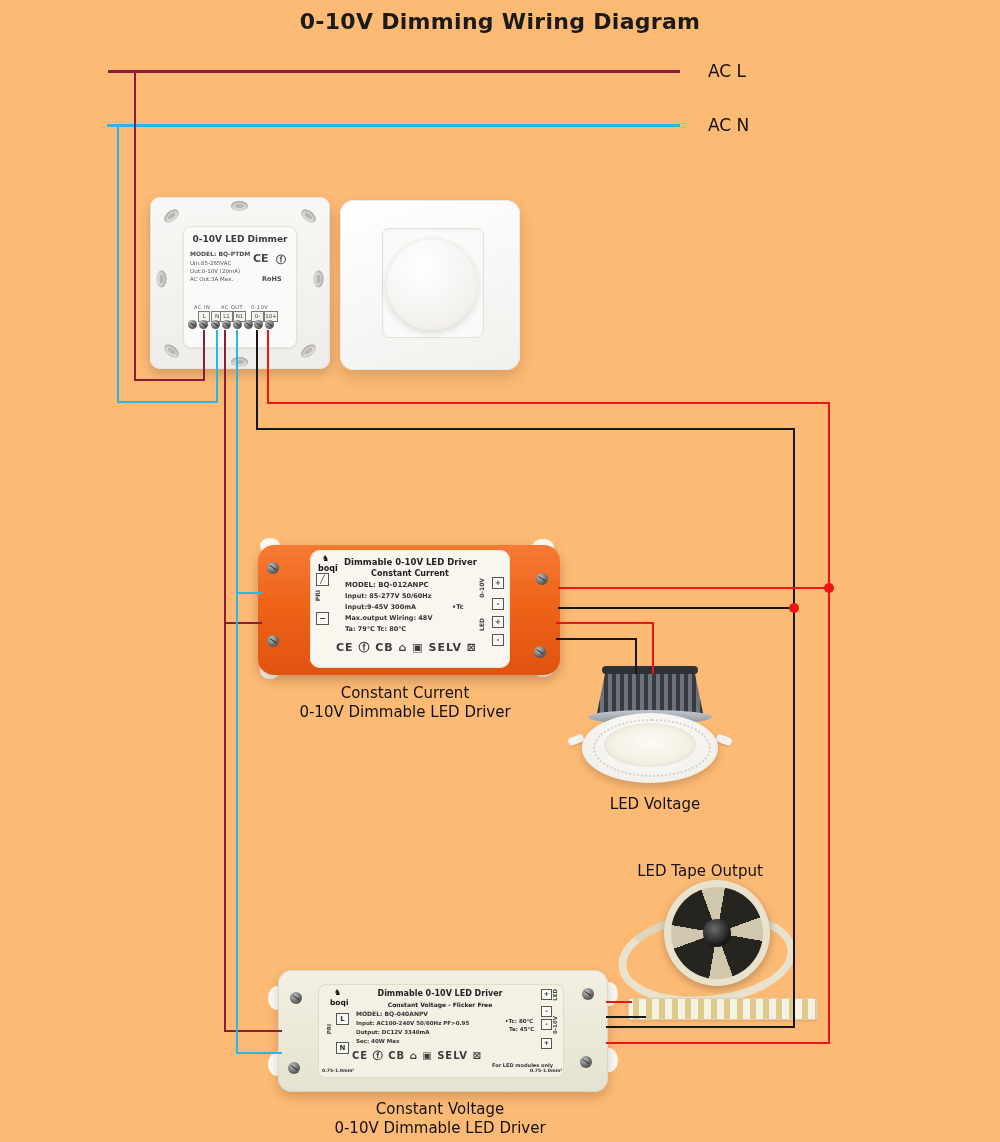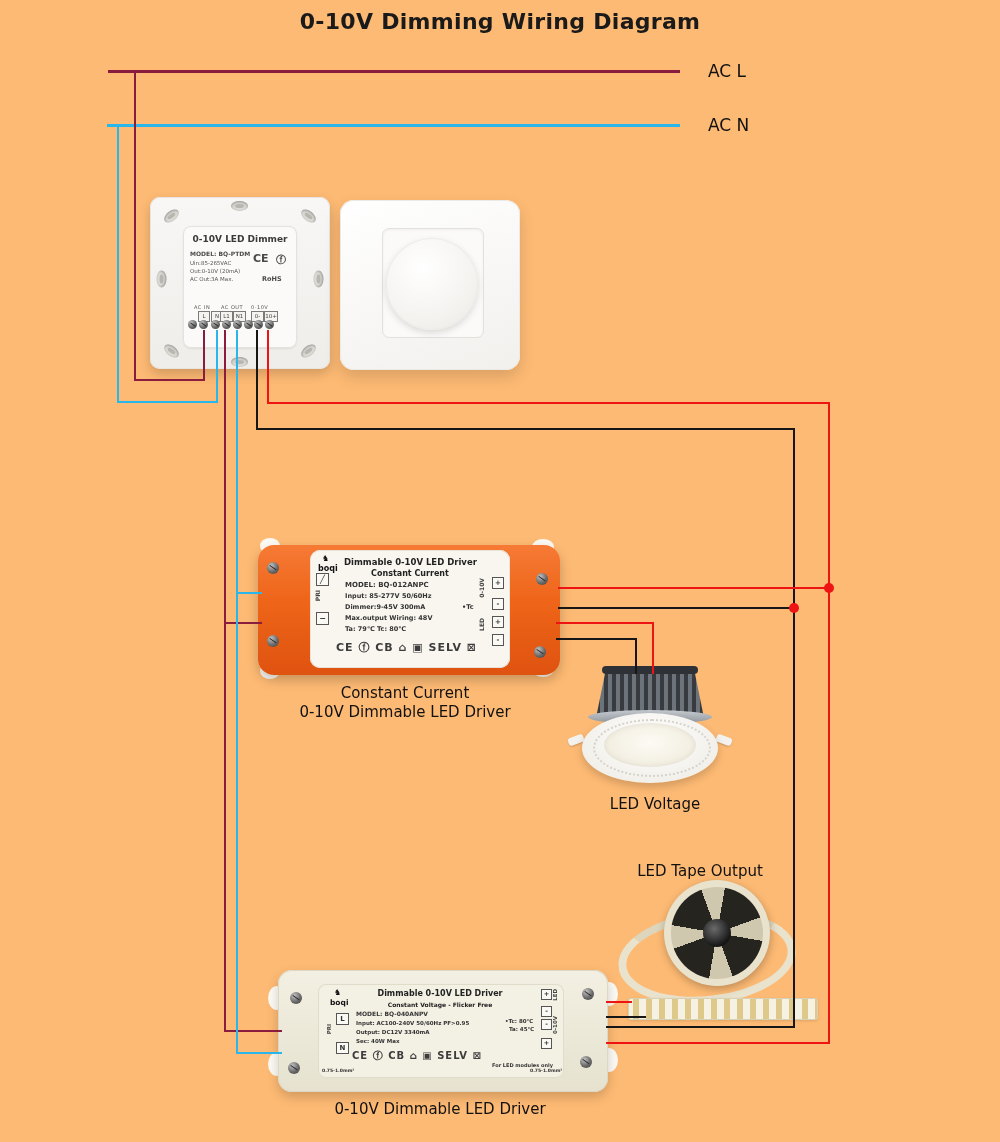--- a/index.html
+++ b/index.html
@@ -136,22 +136,22 @@
   <div class="lblpanel" style="left:310px;top:550px;width:200px;height:118px;"></div>
   <div class="t rooster" style="left:322px;top:554px;">♞</div>
   <div class="t brand" style="left:318px;top:564px;font-size:8px;">boqi</div>
   <div class="t drvtitle" style="left:344px;top:557px;font-size:8.5px;">Dimmable 0-10V LED Driver</div>
   <div class="t drvtitle ctr" style="left:350px;top:569px;width:120px;font-size:8px;">Constant Current</div>
   <div class="pm" style="left:316px;top:573px;width:11px;height:11px;font-size:8px;line-height:11px;">╱</div>
   <div class="vtext" style="left:314px;top:590px;font-size:6px;">PRI</div>
   <div class="pm" style="left:316px;top:612px;width:11px;height:11px;font-size:8px;line-height:11px;">−</div>
   <div class="t drvtext" style="left:345px;top:581px;font-size:7px;">MODEL: BQ-012ANPC</div>
   <div class="t drvtext" style="left:345px;top:592px;font-size:6.5px;">Input: 85-277V 50/60Hz</div>
-  <div class="t drvtext" style="left:345px;top:603px;font-size:6.5px;">Dimmer:9-45V 300mA</div>
-  <div class="t drvtext" style="left:462px;top:603px;font-size:6.5px;">•Tc</div>
+  <div class="t drvtext" style="left:345px;top:603px;font-size:6.5px;">Input:9-45V 300mA</div>
+  <div class="t drvtext" style="left:452px;top:603px;font-size:6.5px;">•Tc</div>
   <div class="t drvtext" style="left:345px;top:614px;font-size:6.5px;">Max.output Wiring: 48V</div>
   <div class="t drvtext" style="left:345px;top:625px;font-size:6.5px;">Ta: 79℃  Tc: 80℃</div>
   <div class="t certs" style="left:336px;top:640px;font-size:11px;">CE ⓕ CB ⌂ ▣ SELV ⊠</div>
   <div class="pm" style="left:492px;top:577px;width:10px;height:10px;font-size:7px;line-height:10px;">+</div>
   <div class="pm" style="left:492px;top:598px;width:10px;height:10px;font-size:7px;line-height:10px;">-</div>
   <div class="vtext" style="left:478px;top:578px;font-size:6px;">0-10V</div>
   <div class="pm" style="left:492px;top:616px;width:10px;height:10px;font-size:7px;line-height:10px;">+</div>
   <div class="pm" style="left:492px;top:634px;width:10px;height:10px;font-size:7px;line-height:10px;">-</div>
   <div class="vtext" style="left:478px;top:618px;font-size:6px;">LED</div>
 
@@ -251,16 +251,17 @@
 
   <div class="caption" style="position:absolute;left:255px;top:684px;width:300px;">
     <div>Constant Current</div>
     <div>0-10V Dimmable LED Driver</div>
   </div>
 
   <div class="t caption" style="left:585px;top:795px;width:140px;">LED Voltage</div>
   <div class="t caption" style="left:630px;top:862px;width:140px;">LED Tape Output</div>
 
   <div class="caption" style="position:absolute;left:290px;top:1100px;width:300px;">
+    <div>Constant Voltage</div>
     <div>0-10V Dimmable LED Driver</div>
   </div>
 
 </div>
 
 </body></html>

